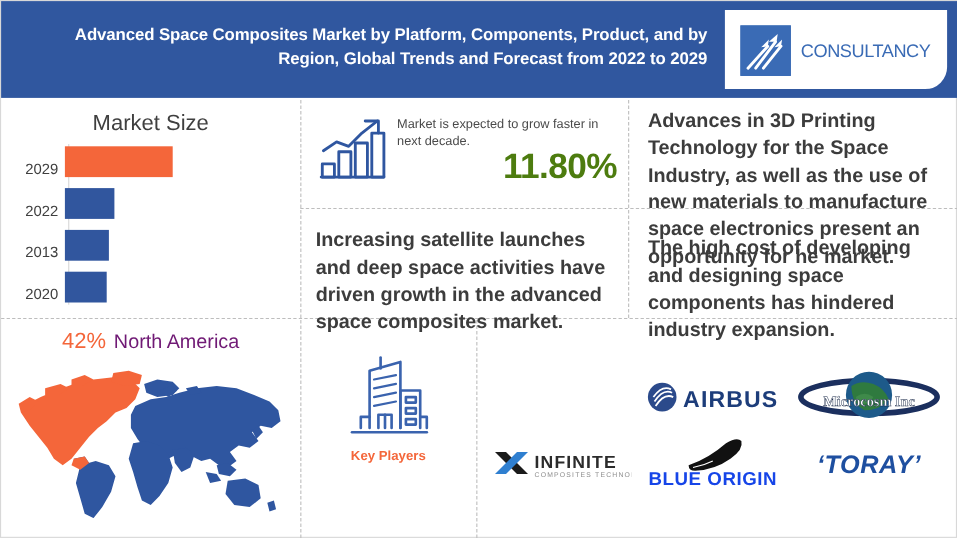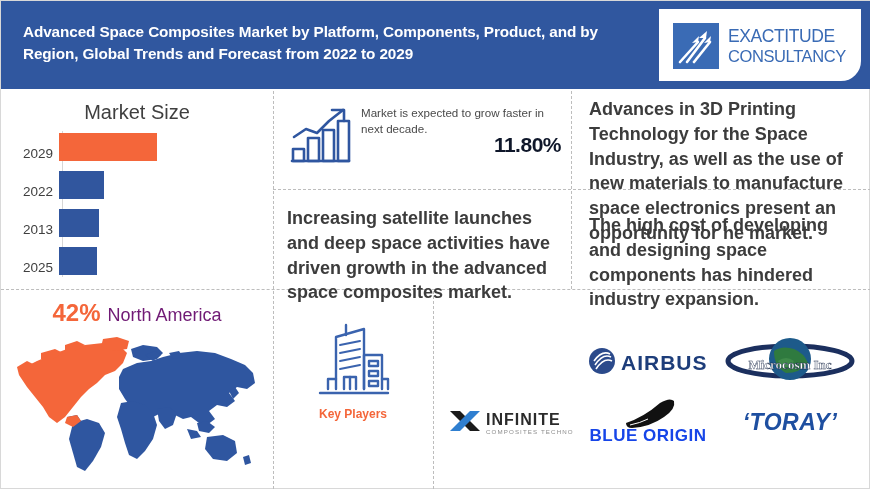--- a/index.html
+++ b/index.html
@@ -14,20 +14,21 @@
     position:relative;width:870px;height:489px;
     box-sizing:border-box;
     border:1px solid #d8d8d8;
     background:#fff;
   }
 
   
   .header{
     position:absolute;left:0;top:0;width:870px;height:88px;
     background:#30579f;
+    text-align:right;
   }
   .header-title{
     position:absolute;left:22px;top:20px;width:620px;
     color:#ffffff;
     font-size:15.3px;
     font-weight:bold;
     line-height:1.42;
     letter-spacing:-0.1px;
   }
   .logo-card{
@@ -74,36 +75,36 @@
 
   
   .cagr-box{position:absolute;left:272px;top:88px;width:298px;height:100px;}
   .cagr-icon{position:absolute;left:14px;top:16px;width:66px;height:62px;}
   .cagr-note{
     position:absolute;left:88px;top:16px;width:200px;
     font-size:11.6px;color:#4a4a4a;line-height:1.35;
   }
   .cagr-value{
     position:absolute;left:88px;top:44px;width:200px;text-align:right;
-    color:#0f172a;font-size:21px;font-weight:bold;letter-spacing:-0.5px;
+    color:#4d7c0f;font-size:32px;font-weight:bold;letter-spacing:-0.5px;
   }
 
   
   .panel-text{
     position:absolute;
     font-size:18px;color:#3c3c3c;line-height:1.38;font-weight:bold;
   }
 
   
   .region-box{position:absolute;left:0;top:288px;width:272px;height:200px;}
   .region-head{
     position:absolute;left:0;top:10px;width:272px;text-align:center;
     white-space:nowrap;
   }
-  .region-pct{color:#f4663a;font-size:24px;font-weight:bold;}
+  .region-pct{color:#f4663a;font-size:20px;font-weight:normal;}
   .region-name{color:#701a75;font-size:18px;margin-left:7px;}
   .map-wrap{position:absolute;left:10px;top:42px;width:254px;height:140px;}
 
   
   .kp-box{position:absolute;left:272px;top:288px;width:160px;height:200px;}
   .kp-icon{position:absolute;left:41px;top:32px;width:80px;height:78px;}
   .kp-label{
     position:absolute;left:0;top:118px;width:160px;text-align:center;
     color:#f4663a;font-size:12px;font-weight:bold;
   }
@@ -130,21 +131,20 @@
               <line x1="21" y1="39" x2="37" y2="19"></line>
             </g>
             <g fill="#ffffff">
               <polygon points="25,19 19,20 26,13"></polygon>
               <polygon points="33,15 26,15 34,8"></polygon>
               <polygon points="37,19 31,20 38,13"></polygon>
             </g>
           </svg>
         </div>
         <div class="logo-text">
-          <span class="l1">EXACTITUDE</span>
           <span class="l2">CONSULTANCY</span>
         </div>
       </div>
     </div>
   </div>
 
   <div class="vline" style="left:272px;top:90px;height:398px;"></div>
   <div class="vline" style="left:570px;top:90px;height:198px;"></div>
   <div class="vline" style="left:432px;top:290px;height:198px;"></div>
   <div class="hline" style="left:272px;top:188px;width:598px;"></div>
@@ -161,21 +161,21 @@
       </div>
       <div class="bar-row" style="top:40px;">
         <div class="bar-label">2022</div>
         <div class="bar" id="bar1" style="width: 44.8675px; background: rgb(49, 86, 158);"></div>
       </div>
       <div class="bar-row" style="top:78px;">
         <div class="bar-label">2013</div>
         <div class="bar" id="bar2" style="width: 40.1446px; background: rgb(49, 86, 158);"></div>
       </div>
       <div class="bar-row" style="top:116px;">
-        <div class="bar-label">2025</div>
+        <div class="bar-label">2020</div>
         <div class="bar" id="bar3" style="width: 37.7831px; background: rgb(49, 86, 158);"></div>
       </div>
     </div>
   </div>
 
   <div class="cagr-box">
     <div class="cagr-icon">
       <svg width="66" height="62" viewBox="0 0 66 62">
         <g fill="none" stroke="#2f56a0" stroke-width="2.6" stroke-linecap="round" stroke-linejoin="round">
           <line x1="5" y1="56" x2="62" y2="56"></line>

